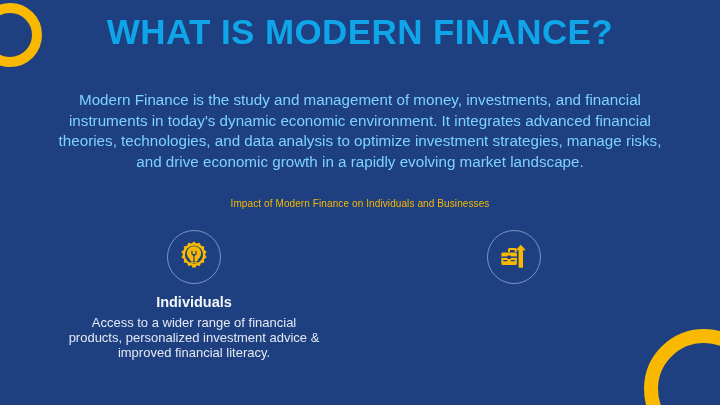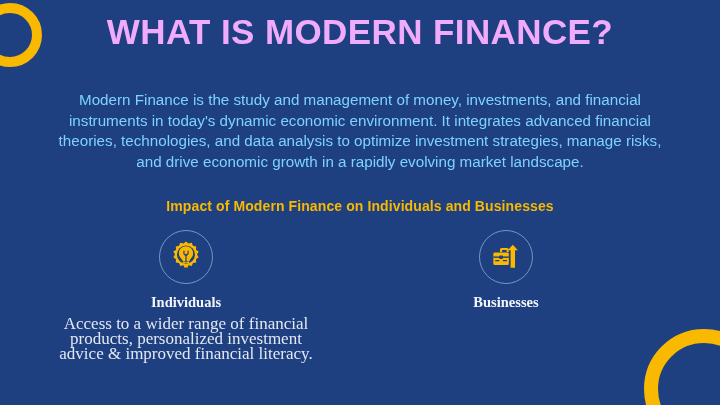--- a/index.html
+++ b/index.html
@@ -40,21 +40,21 @@
     bottom: -44px;
   }
 
   
   .title {
     position: absolute;
     top: 13px;
     left: 0;
     right: 0;
     text-align: center;
-    color: #f0abfc;
+    color: #0ea5e9;
     font-size: 35px;
     font-weight: bold;
     letter-spacing: 0.4px;
     line-height: 1.1;
     font-stretch: condensed;
   }
 
   
   .intro {
     position: absolute;
@@ -68,34 +68,33 @@
   }
 
   
   .subheading {
     position: absolute;
     top: 198px;
     left: 0;
     right: 0;
     text-align: center;
     color: #f8b900;
-    font-size: 14px;
-    font-weight: bold;
+    font-size: 10px;
+    font-weight: normal;
     letter-spacing: 0.1px;
   }
 
   
   .columns {
     position: absolute;
     top: 230px;
     left: 40px;
     right: 52px;
     display: flex;
-    justify-content: flex-start;
-    font-family: Liberation Serif, serif;
+    justify-content: center;
   }
   .col {
     width: 292px;
     display: flex;
     flex-direction: column;
     align-items: center;
   }
   .col-gap { width: 28px; flex: 0 0 28px; }
 
   .icon-circle {
@@ -112,21 +111,21 @@
 
   .col-title {
     margin-top: 10px;
     color: #f2f5fa;
     font-size: 14.5px;
     font-weight: bold;
   }
   .col-body {
     margin-top: 5px;
     color: #e3e9f3;
-    font-size: 17px;
+    font-size: 13px;
     line-height: 15px;
     text-align: center;
     width: 255px;
   }
 </style>
 </head>
 <body>
 
 <div class="slide">
 
@@ -166,17 +165,16 @@
           <g fill="#f8b900">
             <path d="M32.6 8.4l6.4 7.2h-3.6v22.0h-5.6v-22.0h-3.6z"></path>
             <path d="M18.4 12.6h7.0c1.1 0 2.0 0.9 2.0 2.0v3.0h-2.6v-2.4h-5.8v2.4h-2.6v-3.0c0-1.1 0.9-2.0 2.0-2.0z"></path>
             <rect x="8.0" y="18.4" width="19.6" height="15.8" rx="1.8"></rect>
           </g>
           <path d="M8.0 24.2h19.6" stroke="#1e3f80" stroke-width="1.8" fill="none"></path>
           <rect x="15.4" y="22.0" width="4.8" height="4.4" rx="1" fill="#1e3f80"></rect>
           <path d="M11.0 28.6h4.0M20.6 28.6h4.0" stroke="#1e3f80" stroke-width="1.6" stroke-linecap="round" fill="none"></path>
         </svg>
       </div>
-      <div class="col-title">Businesses</div>
     </div>
 
   </div>
 </div>
 
 </body></html>

